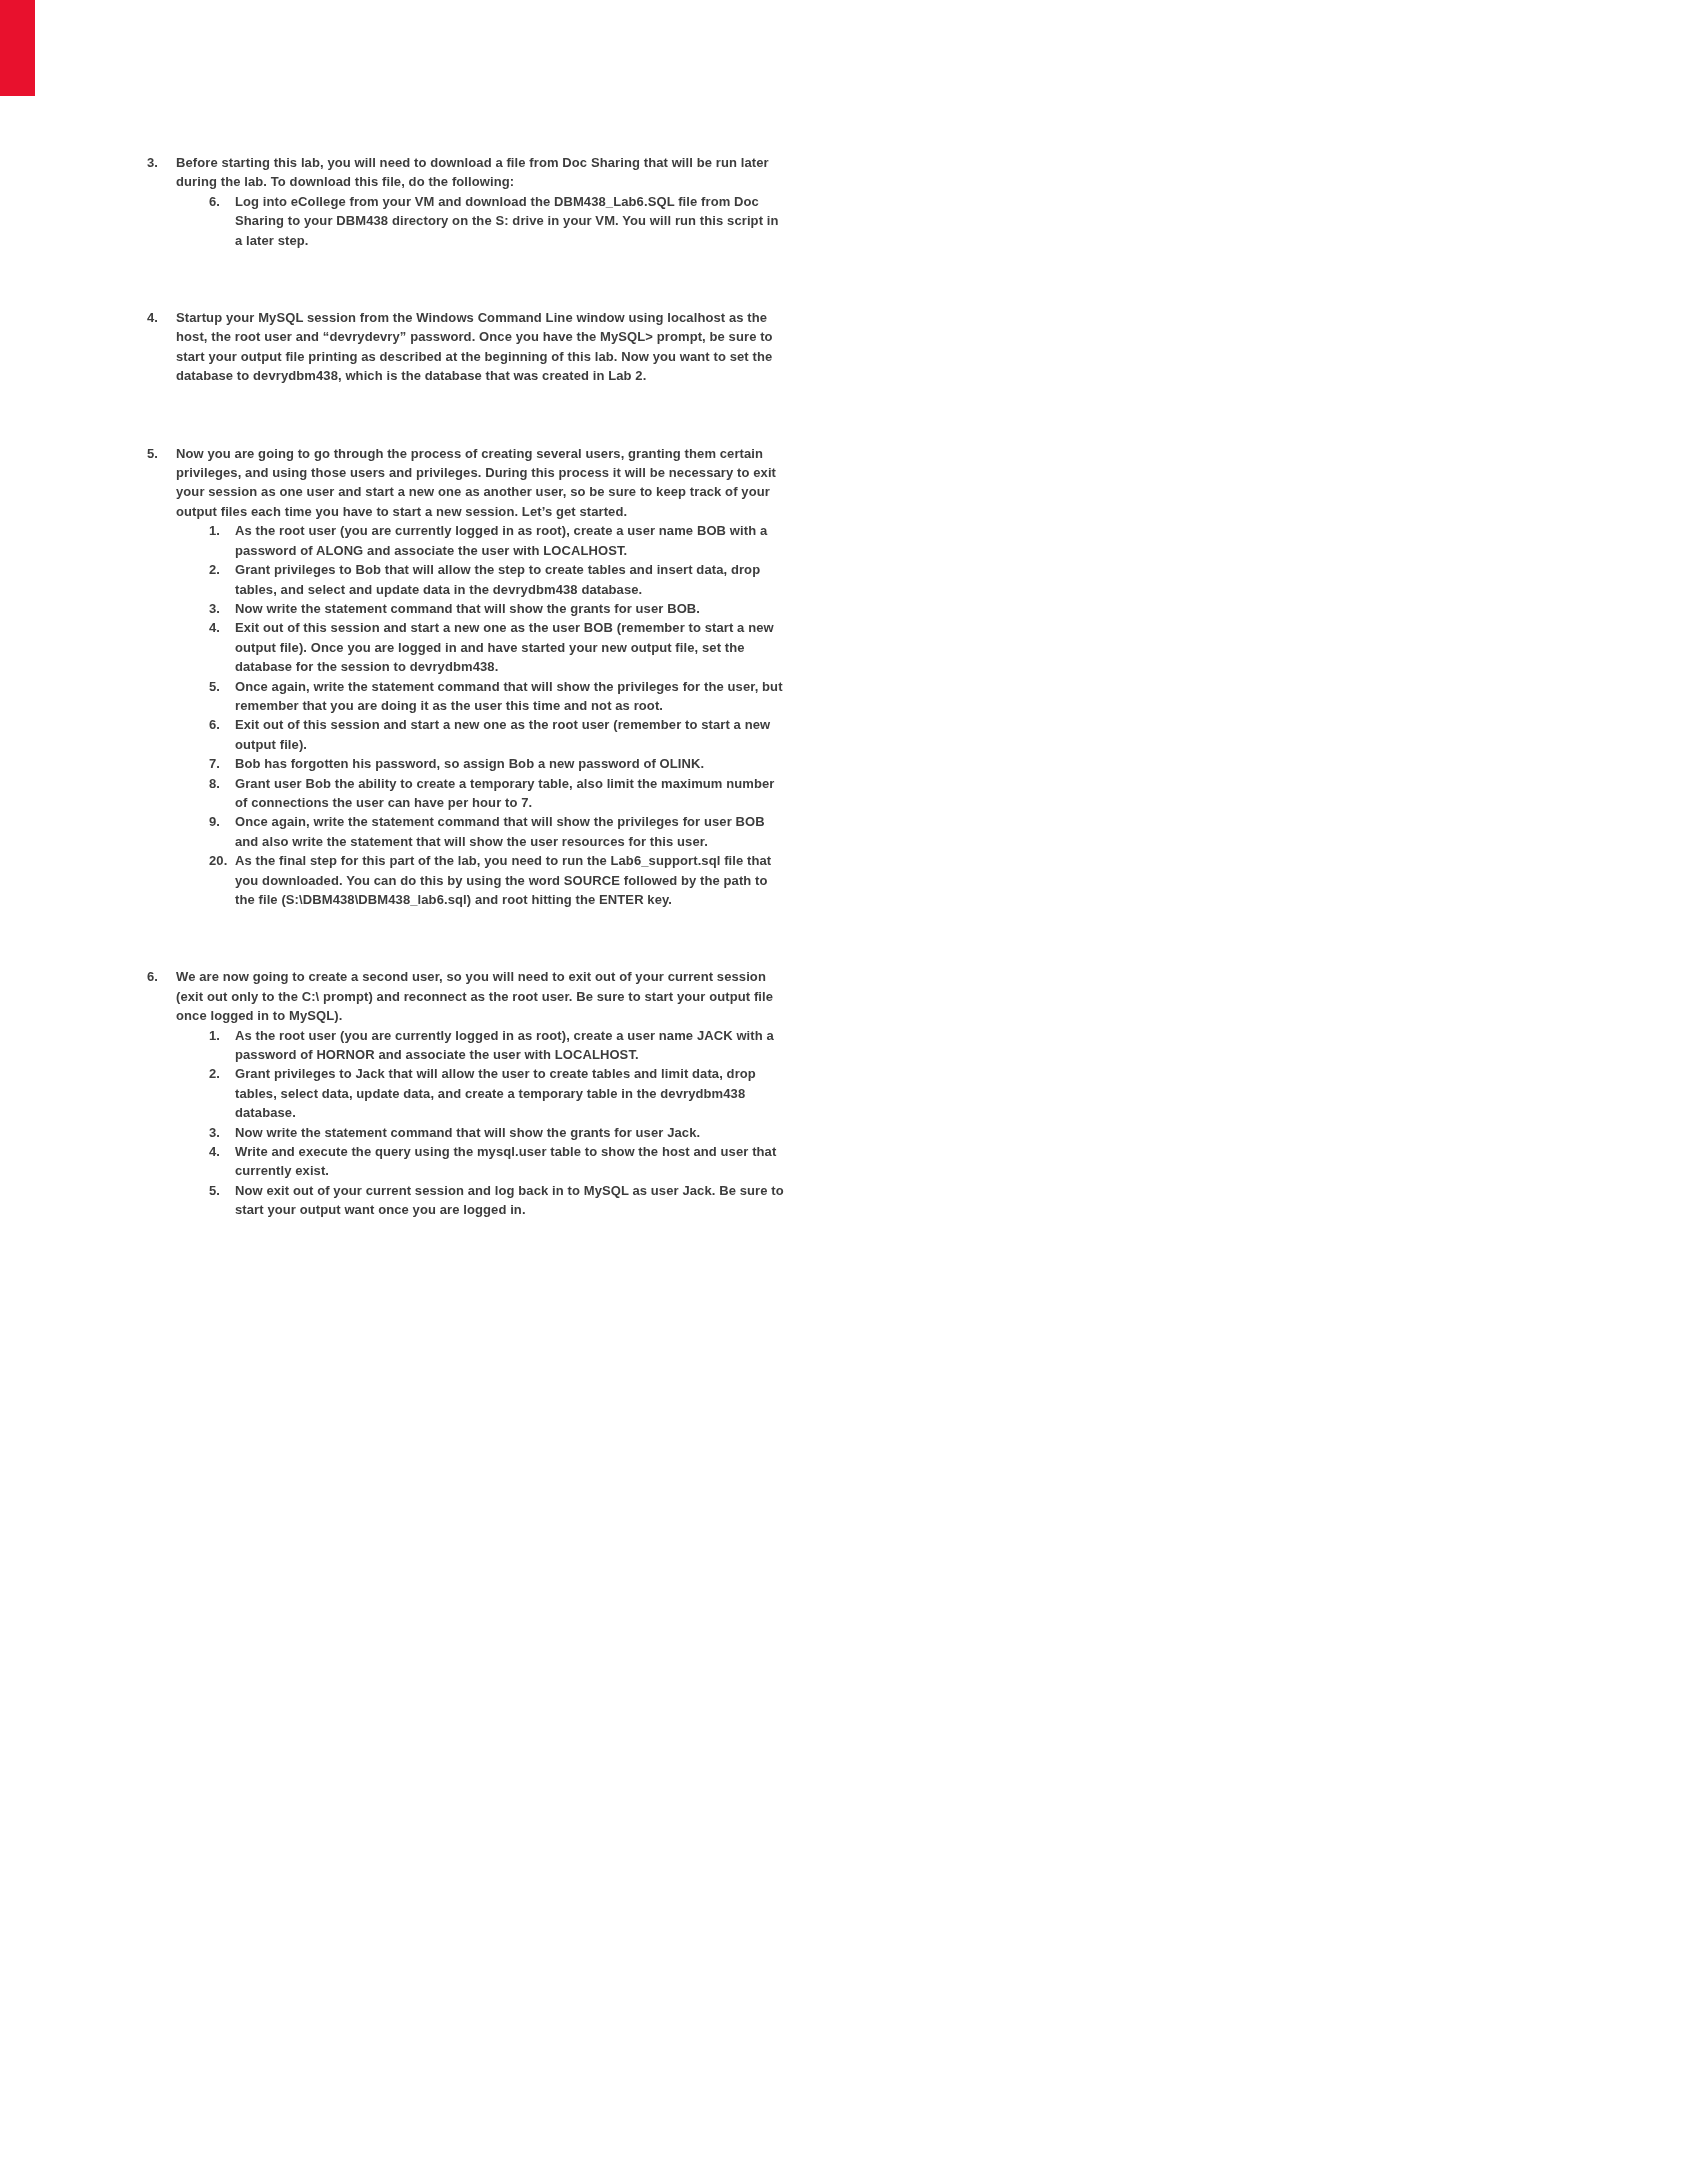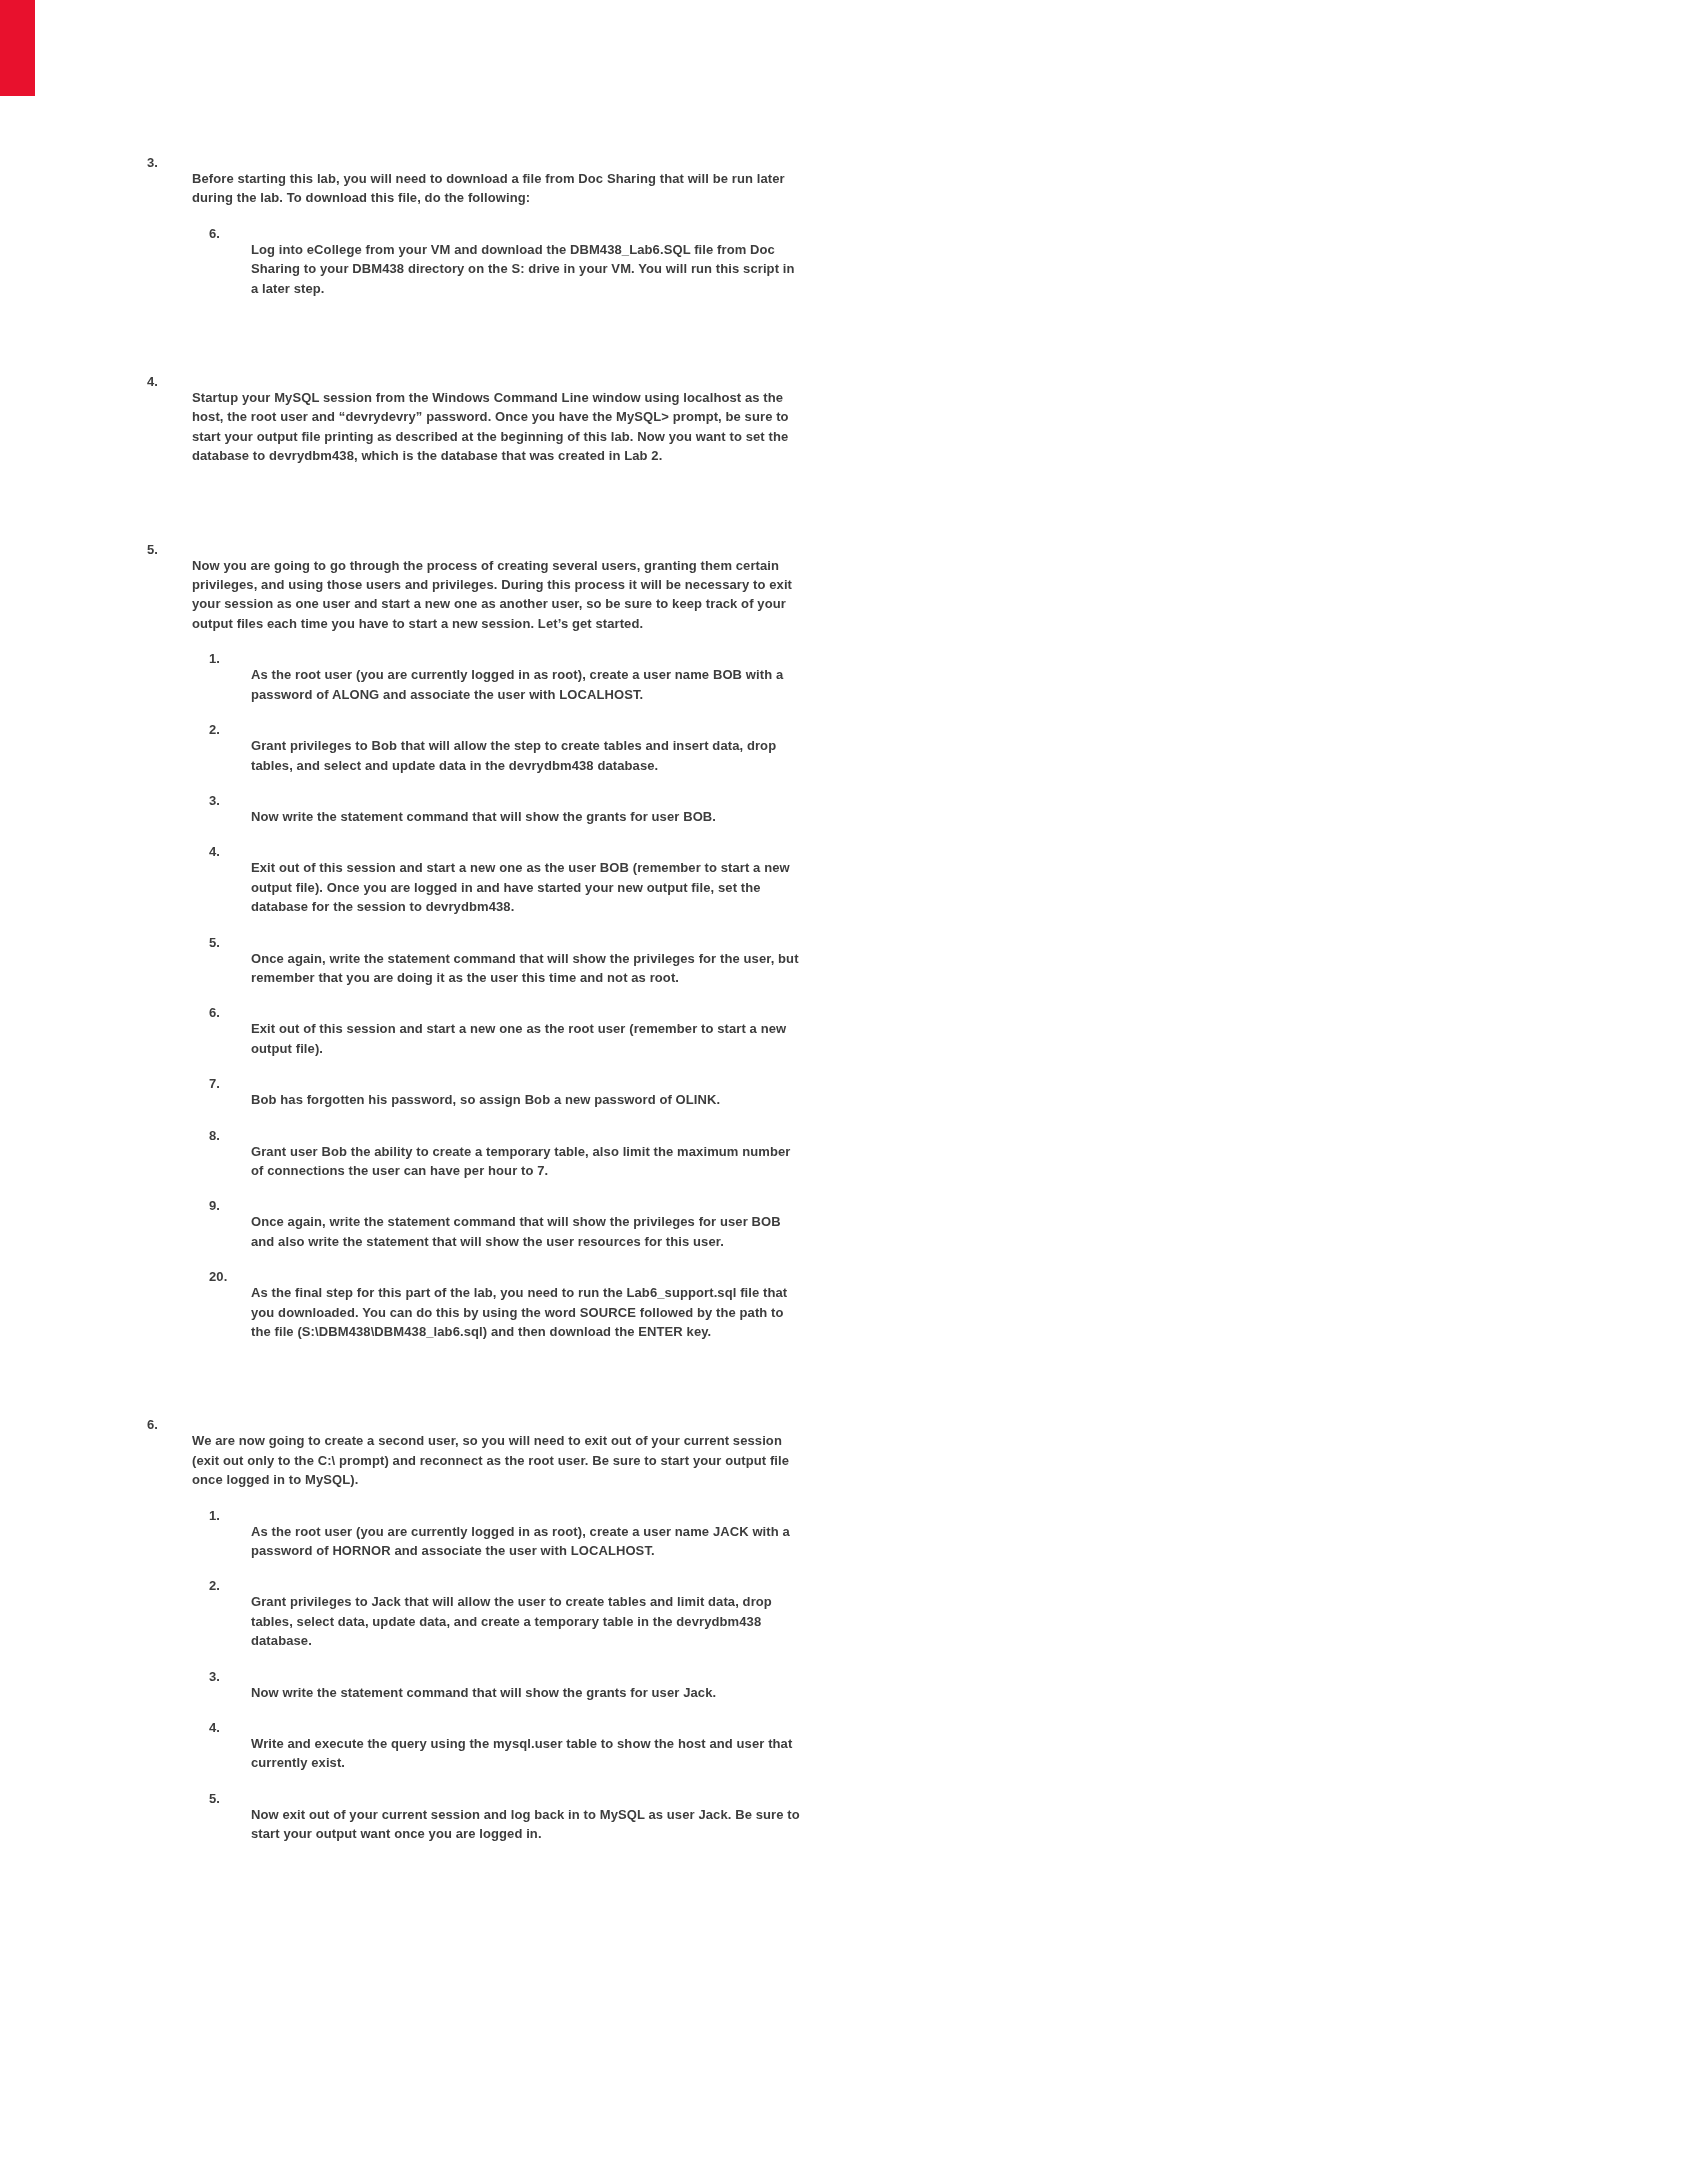--- a/index.html
+++ b/index.html
@@ -42,21 +42,21 @@
     margin-top: 58px;
   }
   .item > .num {
     flex: 0 0 29px;
   }
   .item > .body {
     flex: 1;
     min-width: 0;
   }
   .para {
-    margin: 16px;
+    margin: 0;
     white-space: pre-line;
   }
   .sublist {
     margin-left: 33px;
   }
   .sub {
     display: flex;
     align-items: flex-start;
   }
   .sub > .num {
@@ -151,21 +151,21 @@
           </div>
           <div class="sub">
             <span class="num">9.</span>
             <p class="para">Once again, write the statement command that will show the privileges for user BOB
 and also write the statement that will show the user resources for this user.</p>
           </div>
           <div class="sub">
             <span class="num">20.</span>
             <p class="para">As the final step for this part of the lab, you need to run the Lab6_support.sql file that
 you downloaded. You can do this by using the word SOURCE followed by the path to
-the file (S:\DBM438\DBM438_lab6.sql) and then download the ENTER key.</p>
+the file (S:\DBM438\DBM438_lab6.sql) and root hitting the ENTER key.</p>
           </div>
         </div>
       </div>
     </div>
 
     <div class="item">
       <span class="num">6.</span>
       <div class="body">
         <p class="para">We are now going to create a second user, so you will need to exit out of your current session
 (exit out only to the C:\ prompt) and reconnect as the root user. Be sure to start your output file

